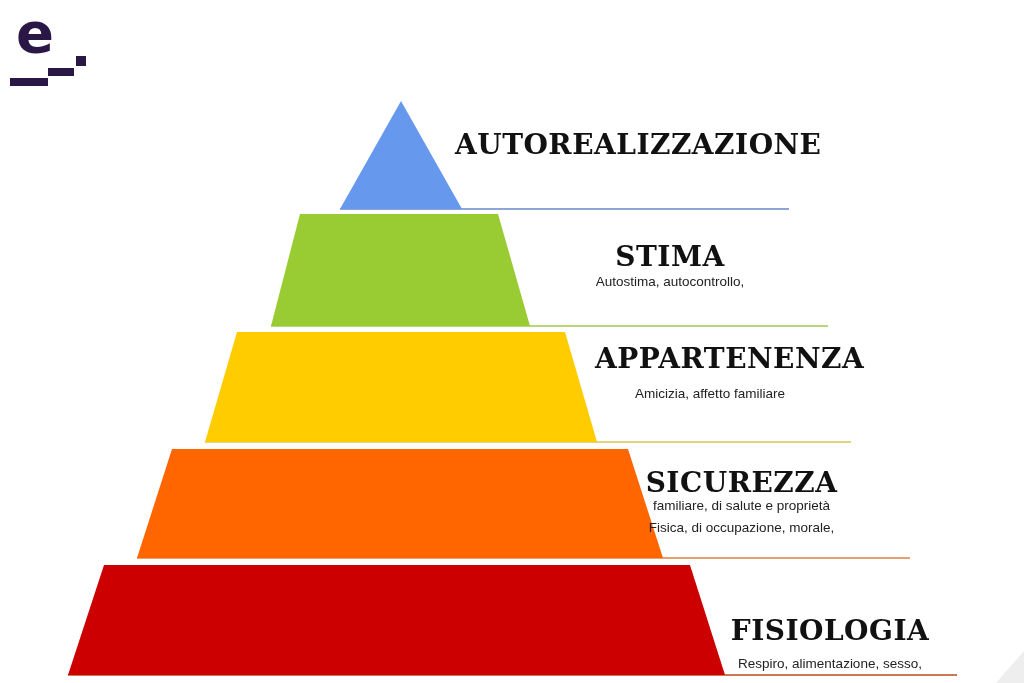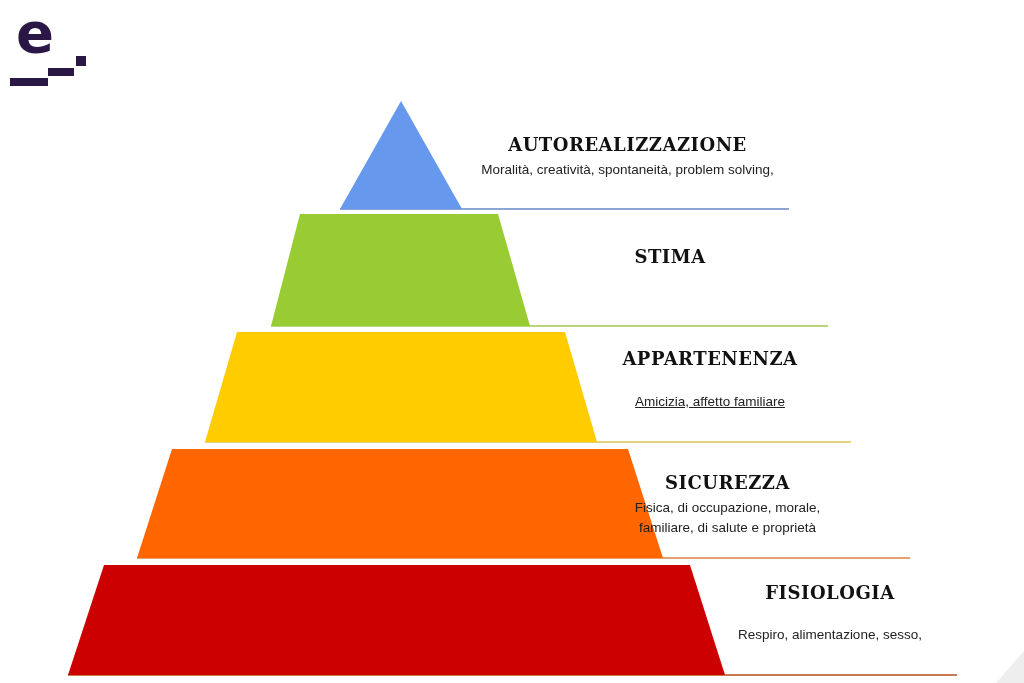--- a/index.html
+++ b/index.html
@@ -1,20 +1,20 @@
 <!DOCTYPE html>
 <html><head>
 <meta charset="utf-8">
 <style>
   html,body{margin:0;padding:0;background:#ffffff;}
   body{width:1024px;height:683px;position:relative;overflow:hidden;}
   #logo{position:absolute;left:0;top:0;width:100px;height:95px;}
   #pyramid{position:absolute;left:0;top:0;width:1024px;height:683px;}
   .label{position:absolute;text-align:center;color:#111;}
-  .title{font-family:"DejaVu Serif","Liberation Serif",serif;font-weight:bold;font-size:18px;letter-spacing:0.5px;line-height:26px;display:block;}
+  .title{font-family:"DejaVu Serif","Liberation Serif",serif;font-weight:bold;font-size:28px;letter-spacing:0.5px;line-height:26px;display:block;}
   .desc{font-family:"Liberation Sans","DejaVu Sans",sans-serif;font-size:13.5px;line-height:20px;color:#222;display:block;}
   .corner{position:absolute;right:0;bottom:0;width:40px;height:40px;}
 </style>
 </head>
 <body>
 
 <svg id="logo" viewBox="0 0 100 95" xmlns="http://www.w3.org/2000/svg">
   <text x="16" y="52" font-family="DejaVu Sans, sans-serif" font-weight="bold" font-size="56" fill="#2b1745">e</text>
   <rect x="10" y="78" width="38" height="8" fill="#2b1745"></rect>
   <rect x="48" y="68" width="26" height="8" fill="#2b1745"></rect>
@@ -31,38 +31,38 @@
 
   <polygon points="401,101 462,209 340,209" fill="#6699ee"></polygon>
   <polygon points="300,214 498,214 530,326 271,326" fill="#99cc33"></polygon>
   <polygon points="237,332 565,332 597,442 205,442" fill="#ffcc00"></polygon>
   <polygon points="172,449 628,449 663,558 137,558" fill="#ff6600"></polygon>
   <polygon points="104,565 690,565 725,675 68,675" fill="#cc0000"></polygon>
 </svg>
 
 <div class="label" style="left:455px;top:132px;width:345px;">
   <span class="title">AUTOREALIZZAZIONE</span>
-  <span class="desc" style="margin-top:2px;">Moralità, creatività, spontaneità, problem solving,</span>
 </div>
 
 <div class="label" style="left:540px;top:244px;width:260px;">
   <span class="title">STIMA</span>
+  <span class="desc" style="margin-top:2px;">Autostima, autocontrollo,</span>
 </div>
 
 <div class="label" style="left:595px;top:346px;width:230px;">
   <span class="title">APPARTENENZA</span>
-  <span class="desc" style="margin-top:20px;text-decoration:underline;">Amicizia, affetto familiare</span>
+  <span class="desc" style="margin-top:12px;">Amicizia, affetto familiare</span>
 </div>
 
-<div class="label" style="left:620px;top:470px;width:215px;">
+<div class="label" style="left:634px;top:470px;width:215px;">
   <span class="title">SICUREZZA</span>
+  <span class="desc">familiare, di salute e proprietà</span>
   <span class="desc" style="margin-top:2px;">Fisica, di occupazione, morale,</span>
-  <span class="desc">familiare, di salute e proprietà</span>
 </div>
 
-<div class="label" style="left:720px;top:580px;width:220px;">
+<div class="label" style="left:720px;top:618px;width:220px;">
   <span class="title">FISIOLOGIA</span>
-  <span class="desc" style="margin-top:19px;">Respiro, alimentazione, sesso,</span>
+  <span class="desc" style="margin-top:10px;">Respiro, alimentazione, sesso,</span>
 </div>
 
 <svg class="corner" viewBox="0 0 40 40" xmlns="http://www.w3.org/2000/svg">
   <polygon points="40,8 40,40 12,40" fill="#eeeeee"></polygon>
 </svg>
 
 </body></html>

